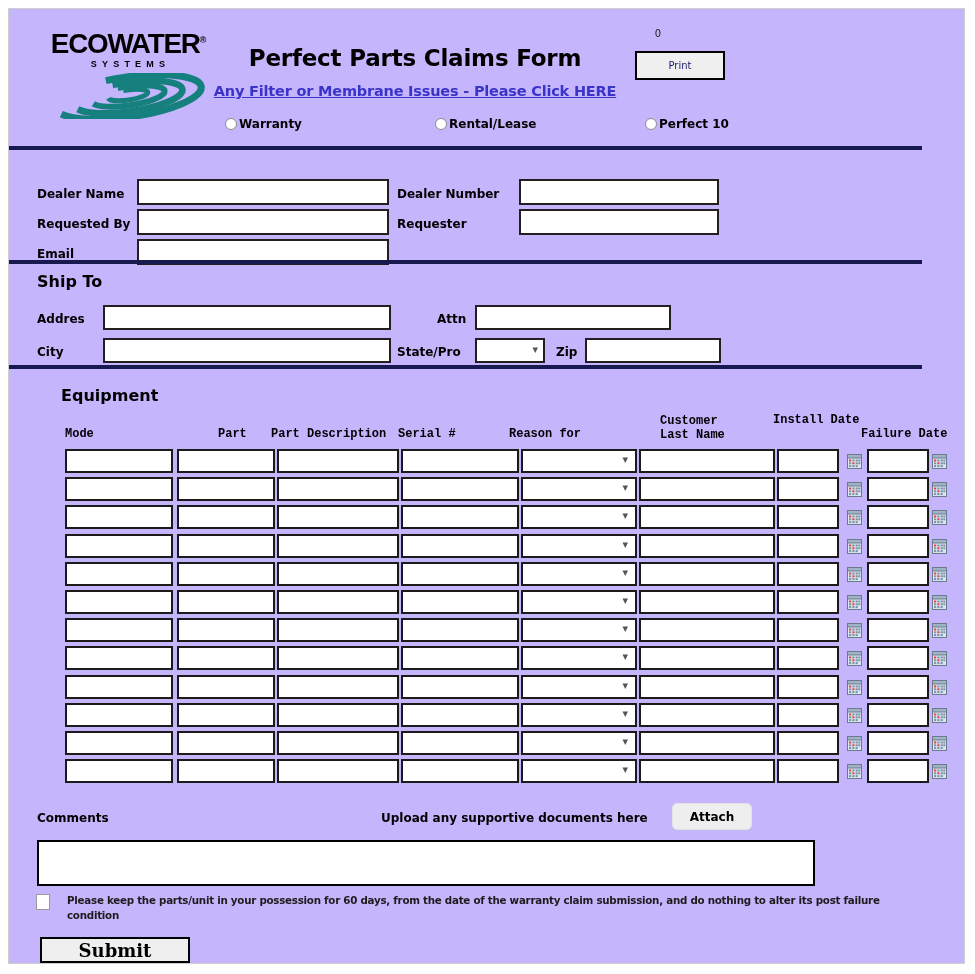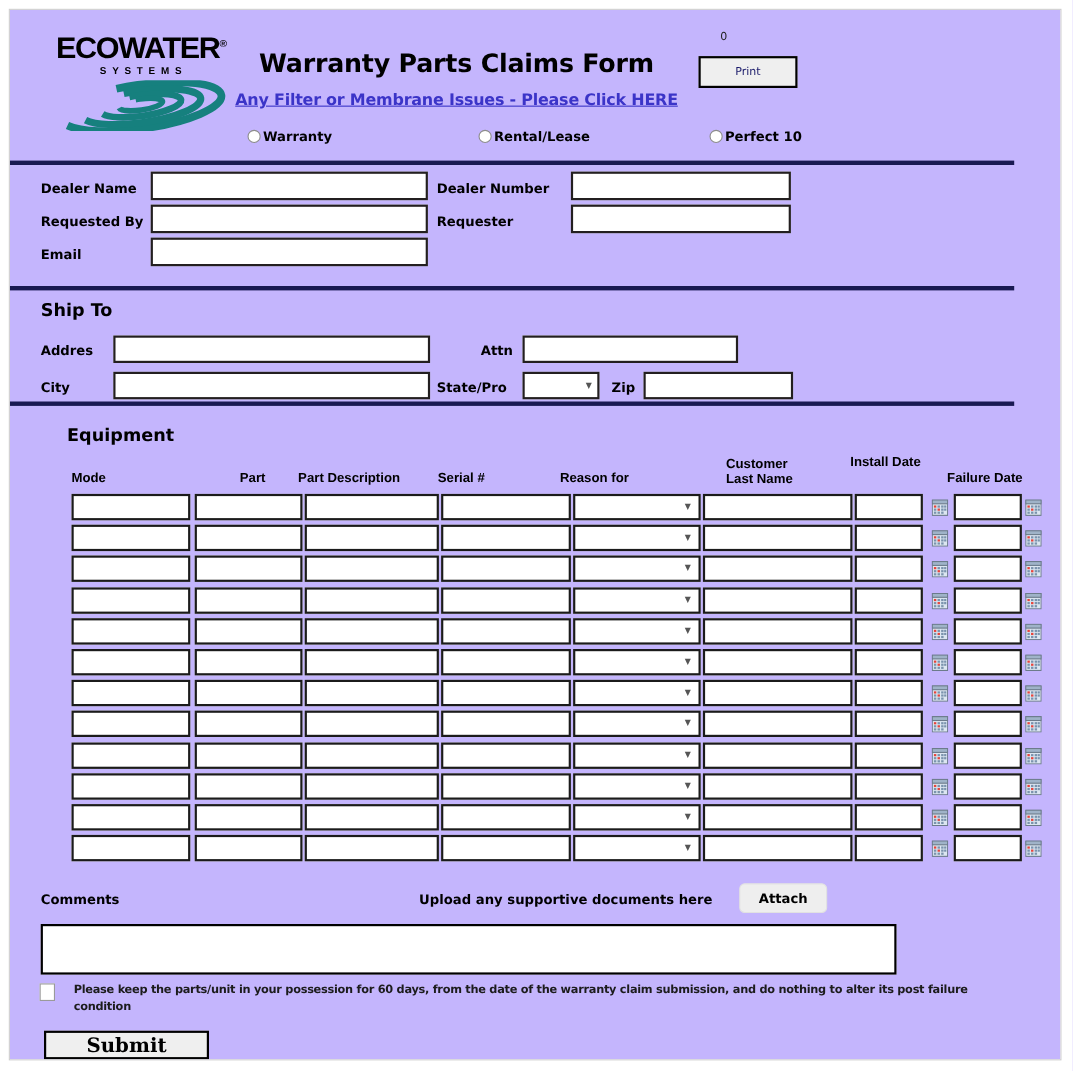--- a/index.html
+++ b/index.html
@@ -227,21 +227,21 @@
     transform: translateY(-60%);
     pointer-events: none;
     font-size: 11px;
     color: #555555;
     line-height: 1;
   }
 
   
   .eq-head {
     position: absolute;
-    font-family: Liberation Sans, sans-serif;
+    font-family: Liberation Mono, monospace;
     font-weight: bold;
     font-size: 12px;
     color: #000000;
     white-space: nowrap;
     line-height: 14px;
   }
   .cell {
     position: absolute;
     background: #ffffff;
     border: 2px solid #1b1b1b;
@@ -351,21 +351,21 @@
           <g fill="none" stroke="#16807e">
             <ellipse cx="88" cy="24" rx="74" ry="20" stroke-width="7" stroke-dasharray="150 70" transform="rotate(-8 88 24)"></ellipse>
             <ellipse cx="88" cy="24" rx="55" ry="14.5" stroke-width="6.5" stroke-dasharray="112 52" transform="rotate(-8 88 24)"></ellipse>
             <ellipse cx="88" cy="23" rx="37" ry="9.5" stroke-width="6" stroke-dasharray="76 34" transform="rotate(-8 88 23)"></ellipse>
             <ellipse cx="88" cy="22" rx="20" ry="5" stroke-width="5" stroke-dasharray="42 18" transform="rotate(-8 88 22)"></ellipse>
           </g>
         </svg>
       </div>
     </div>
 
-    <div class="title">Warranty Parts Claims Form</div>
+    <div class="title">Perfect Parts Claims Form</div>
 
     <a class="sublink" href="#">Any Filter or Membrane Issues - Please Click HERE</a>
 
     <div class="zero-count">0</div>
 
     <button class="print-btn">Print</button>
 
     <div class="radio-row">
       <label class="radio-item">
         <span class="radio-circle"></span>
@@ -377,21 +377,21 @@
       </label>
       <label class="radio-item">
         <span class="radio-circle"></span>
         <span class="radio-label">Perfect 10</span>
       </label>
     </div>
   </div>
 
   <div class="rule" style="top:137px;"></div>
 
-  <div class="section" style="top:133px; height:86px;">
+  <div class="section" style="top:156px; height:86px;">
     <div class="lbl" style="left:28px; top:22px;">Dealer Name</div>
     <input class="fld" style="left: 128px; top: 14px; width: 252px; height: 26px;" value="">
 
     <div class="lbl" style="left:388px; top:22px;">Dealer Number</div>
     <input class="fld" style="left: 510px; top: 14px; width: 200px; height: 26px;" value="">
 
     <div class="lbl" style="left:28px; top:52px;">Requested By</div>
     <input class="fld" style="left: 128px; top: 44px; width: 252px; height: 26px;" value="">
 
     <div class="lbl" style="left:388px; top:52px;">Requester</div>

